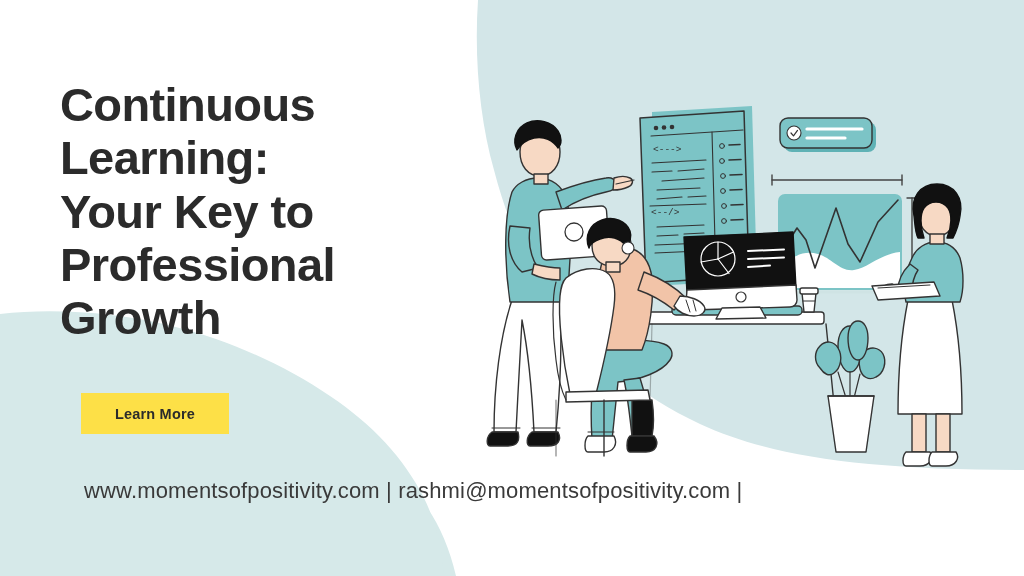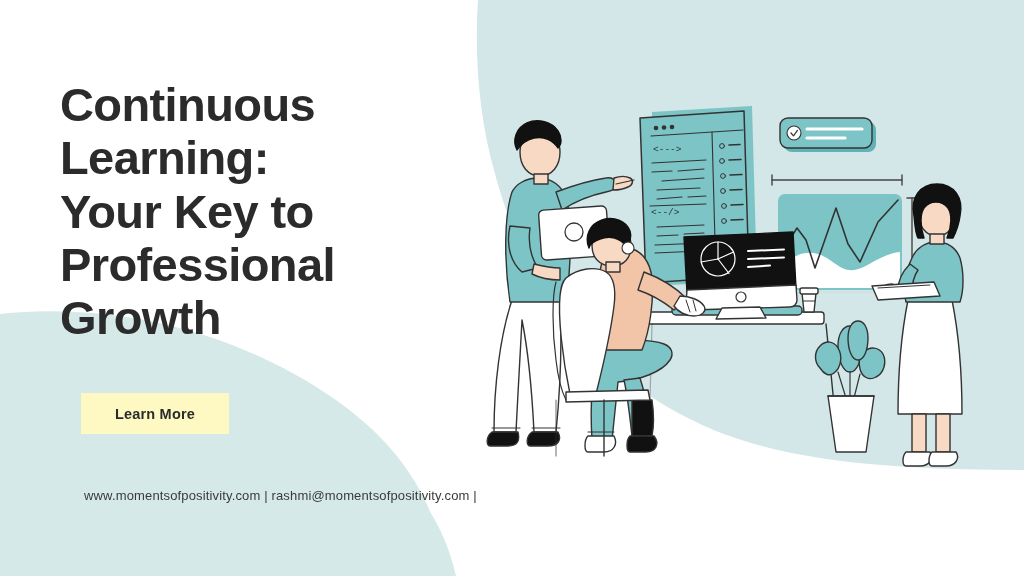--- a/index.html
+++ b/index.html
@@ -23,35 +23,35 @@
     font-size:47px;
     line-height:1.135;
     font-weight:bold;
     letter-spacing:-0.6px;
     white-space:pre-line;
     margin-top:40px;
   }
   #cta-button{
     left:81px;top:393px;
     width:148px;height:41px;
-    background:#fef9c3;
+    background:#fde047;
     border:none;
     color:#2b2b2b;
     font-size:14.5px;
     font-weight:bold;
     letter-spacing:0.2px;
     font-family:"Liberation Sans", sans-serif;
     cursor:pointer;
     display:flex;align-items:center;justify-content:center;
     padding:0;
   }
   #footer-text{
-    left:84px;top:488px;
+    left:84px;top:478px;
     color:#3a3a3a;
-    font-size:13px;
+    font-size:22px;
     letter-spacing:0.15px;
     white-space:nowrap;
   }
 </style>
 </head>
 <body>
 
 <div id="banner">
 
   <svg id="bg-svg" viewBox="0 0 1024 576">

